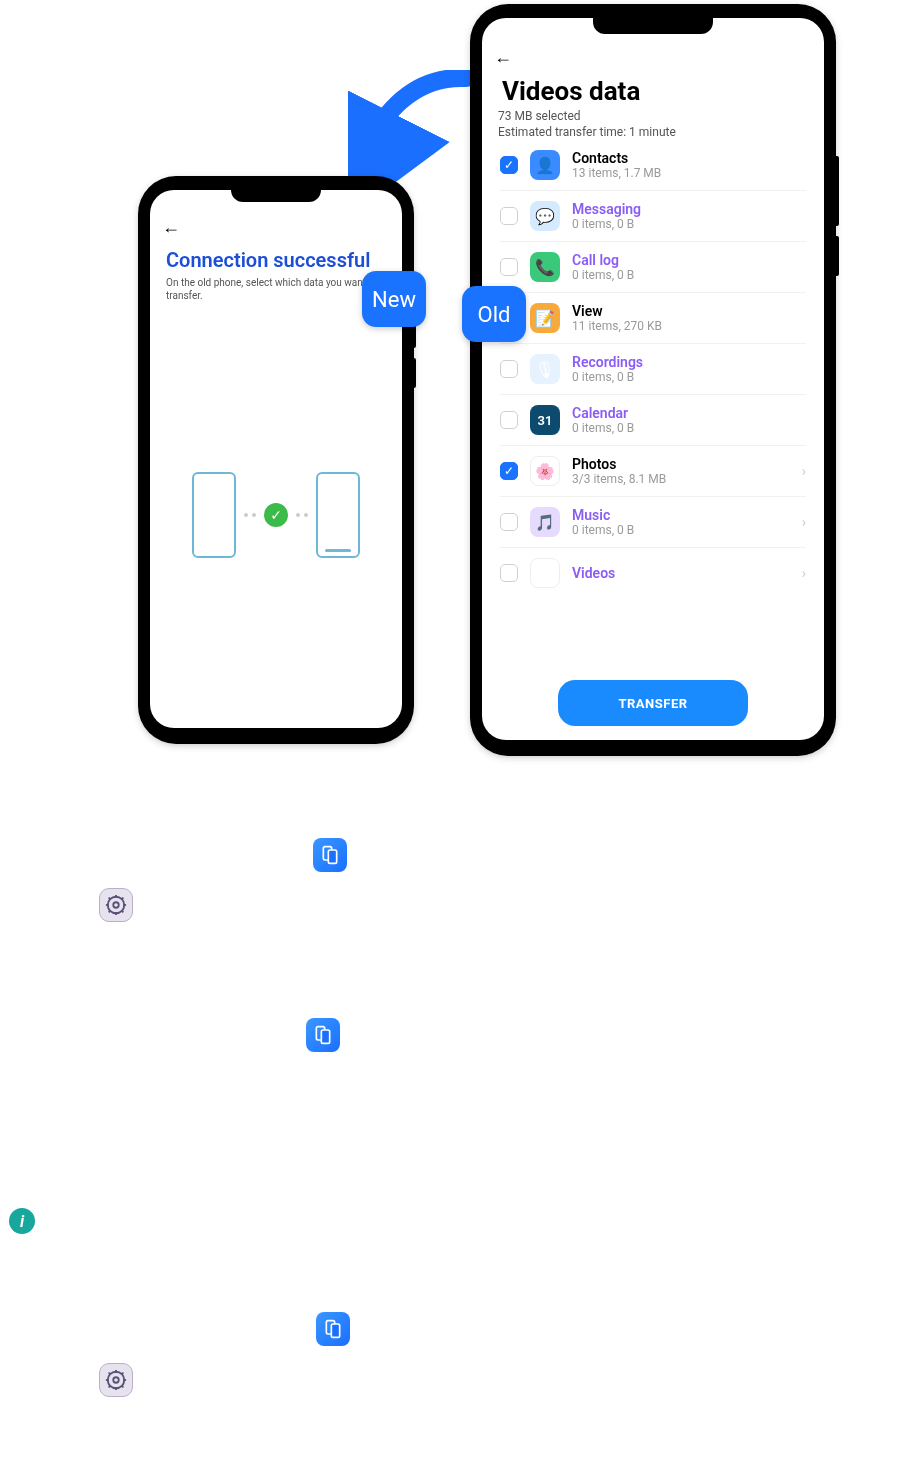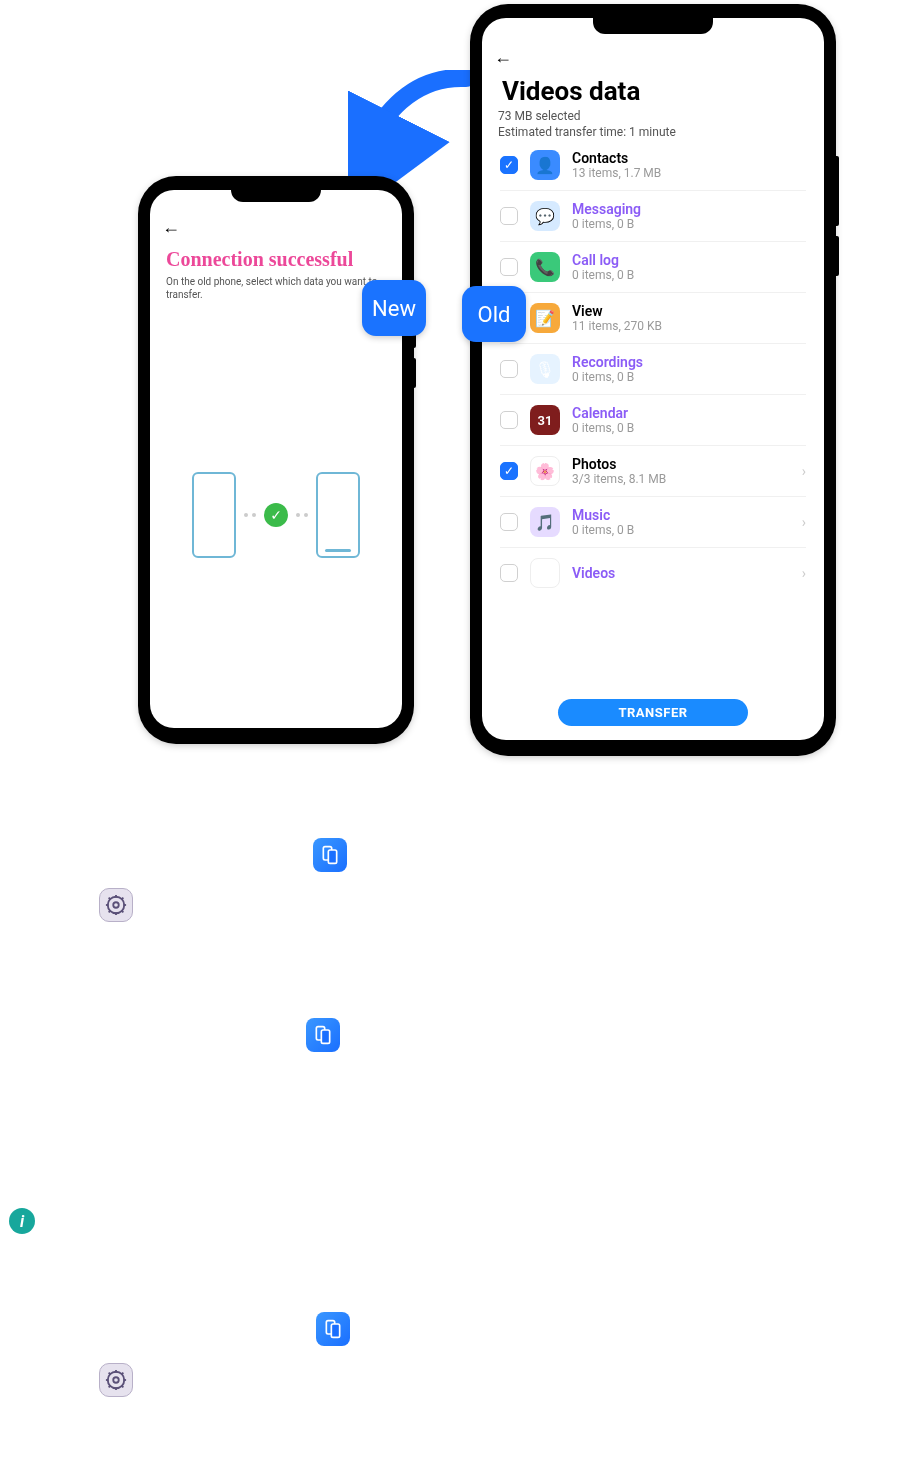--- a/index.html
+++ b/index.html
@@ -66,22 +66,21 @@
   .back-arrow {
     font-size: 18px;
     padding: 4px 12px;
     color: #000;
     cursor: pointer;
   }
   .left-title {
     font-size: 20px;
     font-weight: 600;
     padding: 6px 16px 4px 16px;
-    color: #ec4899;
-    font-family: Liberation Serif, serif;
+    color: #1d4ed8;
   }
   .left-sub {
     font-size: 10px;
     color: #555;
     padding: 0 16px;
     line-height: 1.3;
   }
   .left-illus {
     flex: 1;
     display: flex;
@@ -216,21 +215,21 @@
     color: #9a9a9a;
   }
   .row.disabled .row-title { color: #8b5cf6; }
   .chevron {
     color: #ccc;
     font-size: 14px;
   }
   .transfer-btn {
     margin: 8px auto 14px auto;
     width: 190px;
-    height: 27px;
+    height: 46px;
     background: #1a8bff;
     border-radius: 17px;
     color: #fff;
     font-size: 13px;
     font-weight: 700;
     display: flex;
     align-items: center;
     justify-content: center;
     letter-spacing: 0.5px;
     cursor: pointer;
@@ -243,21 +242,21 @@
     height: 56px;
     border-radius: 14px;
     background: #1a73ff;
     color: #fff;
     font-size: 22px;
     display: flex;
     align-items: center;
     justify-content: center;
     box-shadow: 0 2px 6px rgba(0,0,0,.2);
   }
-  .badge-new { left: 362px; top: 280px; }
+  .badge-new { left: 362px; top: 271px; }
   .badge-old { left: 462px; top: 286px; }
 
   .curve-arrow {
     position: absolute;
     left: 348px;
     top: 70px;
     width: 130px;
     height: 120px;
   }
 
@@ -374,21 +373,21 @@
           <div class="row disabled">
             <div class="cb"></div>
             <div class="app-ic" style="background: rgb(230, 243, 255);">🎙</div>
             <div class="row-text">
               <div class="row-title">Recordings</div>
               <div class="row-sub">0 items, 0 B</div>
             </div>
           </div>
           <div class="row disabled">
             <div class="cb"></div>
-            <div class="app-ic" style="background: #7f1d1d; color: rgb(255, 255, 255); font-size: 13px; font-weight: 600;">31</div>
+            <div class="app-ic" style="background: #0c4a6e; color: rgb(255, 255, 255); font-size: 13px; font-weight: 600;">31</div>
             <div class="row-text">
               <div class="row-title">Calendar</div>
               <div class="row-sub">0 items, 0 B</div>
             </div>
           </div>
           <div class="row">
             <div class="cb checked">✓</div>
             <div class="app-ic" style="background: rgb(255, 255, 255); border: 1px solid rgb(238, 238, 238);">🌸</div>
             <div class="row-text">
               <div class="row-title">Photos</div>

